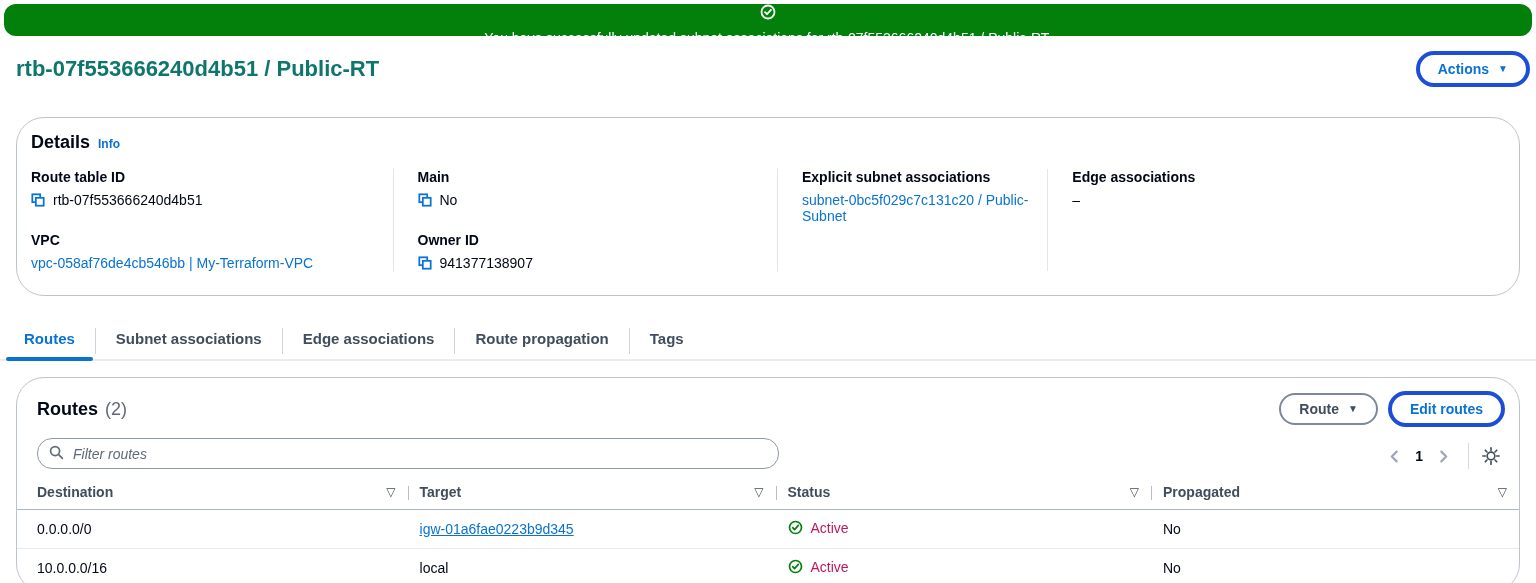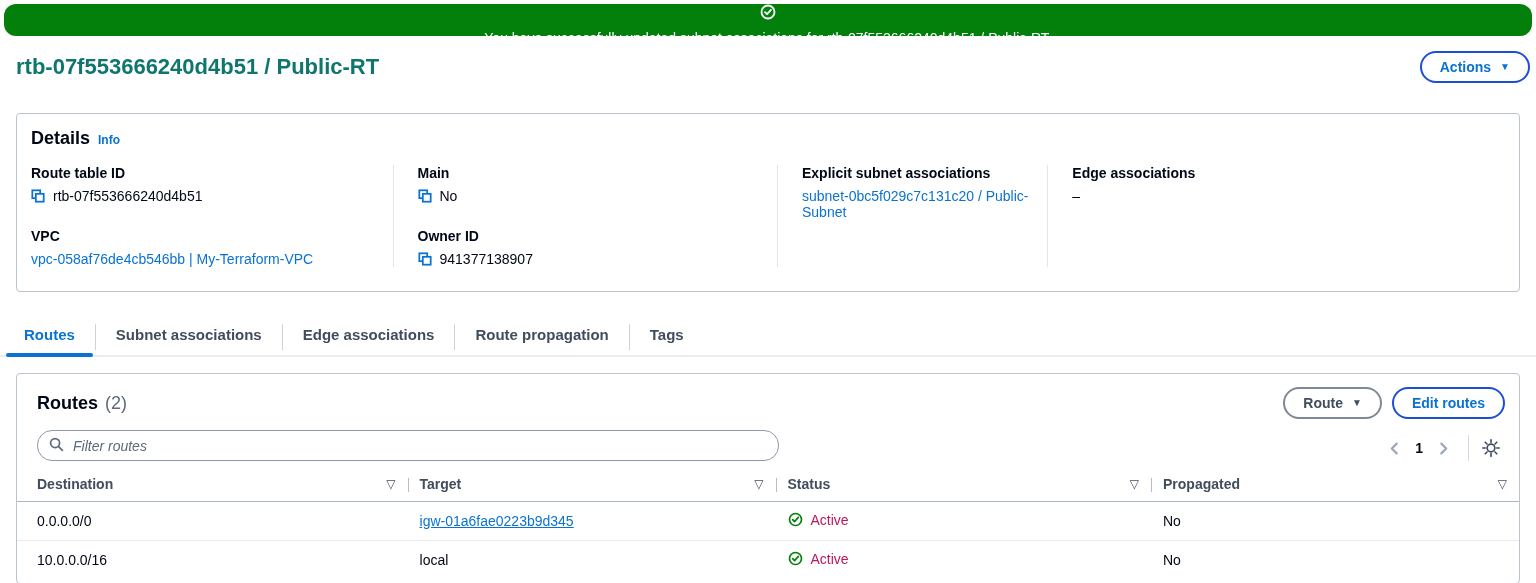--- a/index.html
+++ b/index.html
@@ -40,30 +40,30 @@
     display: flex; align-items: center; justify-content: space-between;
     margin: 15px 6px 0 16px;
   }
   .page-title { margin: 0; font-size: 22px; font-weight: 700; color: #0f766e; }
   .btn-pill {
     display: inline-flex; align-items: center; gap: 9px;
     background: #ffffff; border-radius: 18px; cursor: pointer;
     font-family: inherit; font-size: 14px; font-weight: 700;
     padding: 4px 18px; line-height: 20px;
   }
-  .btn-blue-outline { border: 2px solid #1d4ed8; color: #0972d3; }
+  .btn-blue-outline { border: 4px solid #1d4ed8; color: #0972d3; }
   .btn-gray-outline { border: 2px solid #7d8998; color: #414d5c; }
   .caret { font-size: 10px; line-height: 1; }
 
   
   .panel {
     margin: 0 16px;
     background: #ffffff;
     border: 1px solid #bcc4ce;
-    border-radius: 4px;
+    border-radius: 28px;
   }
 
   
   .details-panel { margin-top: 30px; padding: 14px 0 24px 0; }
   .panel-heading {
     display: flex; align-items: baseline; gap: 8px;
     padding: 0 20px 16px 14px;
   }
   .panel-title { margin: 0; font-size: 18px; font-weight: 700; }
   .info-link {

